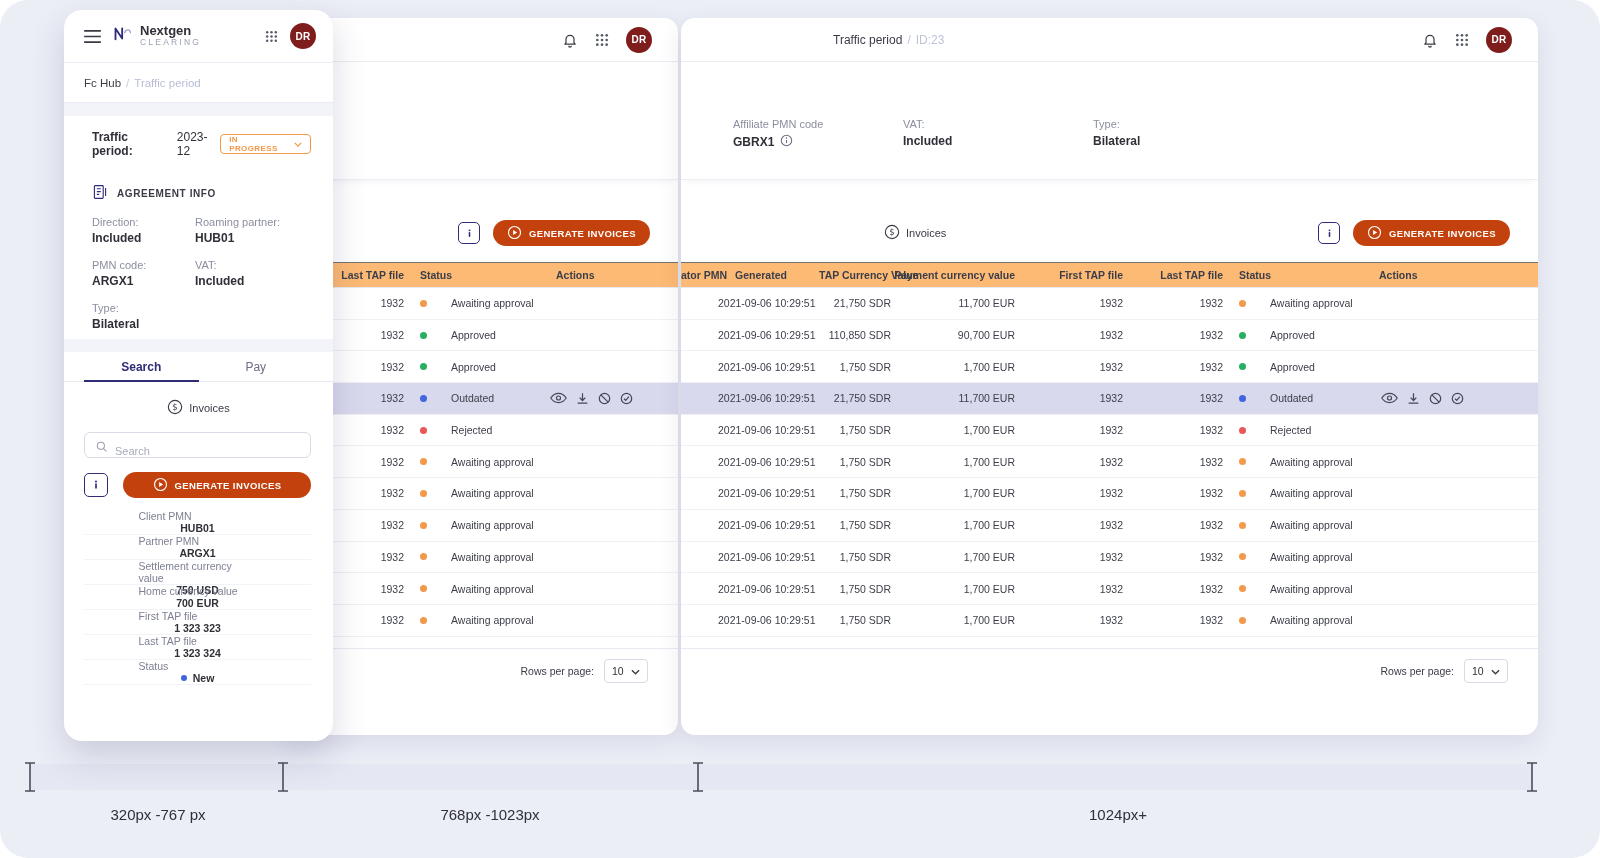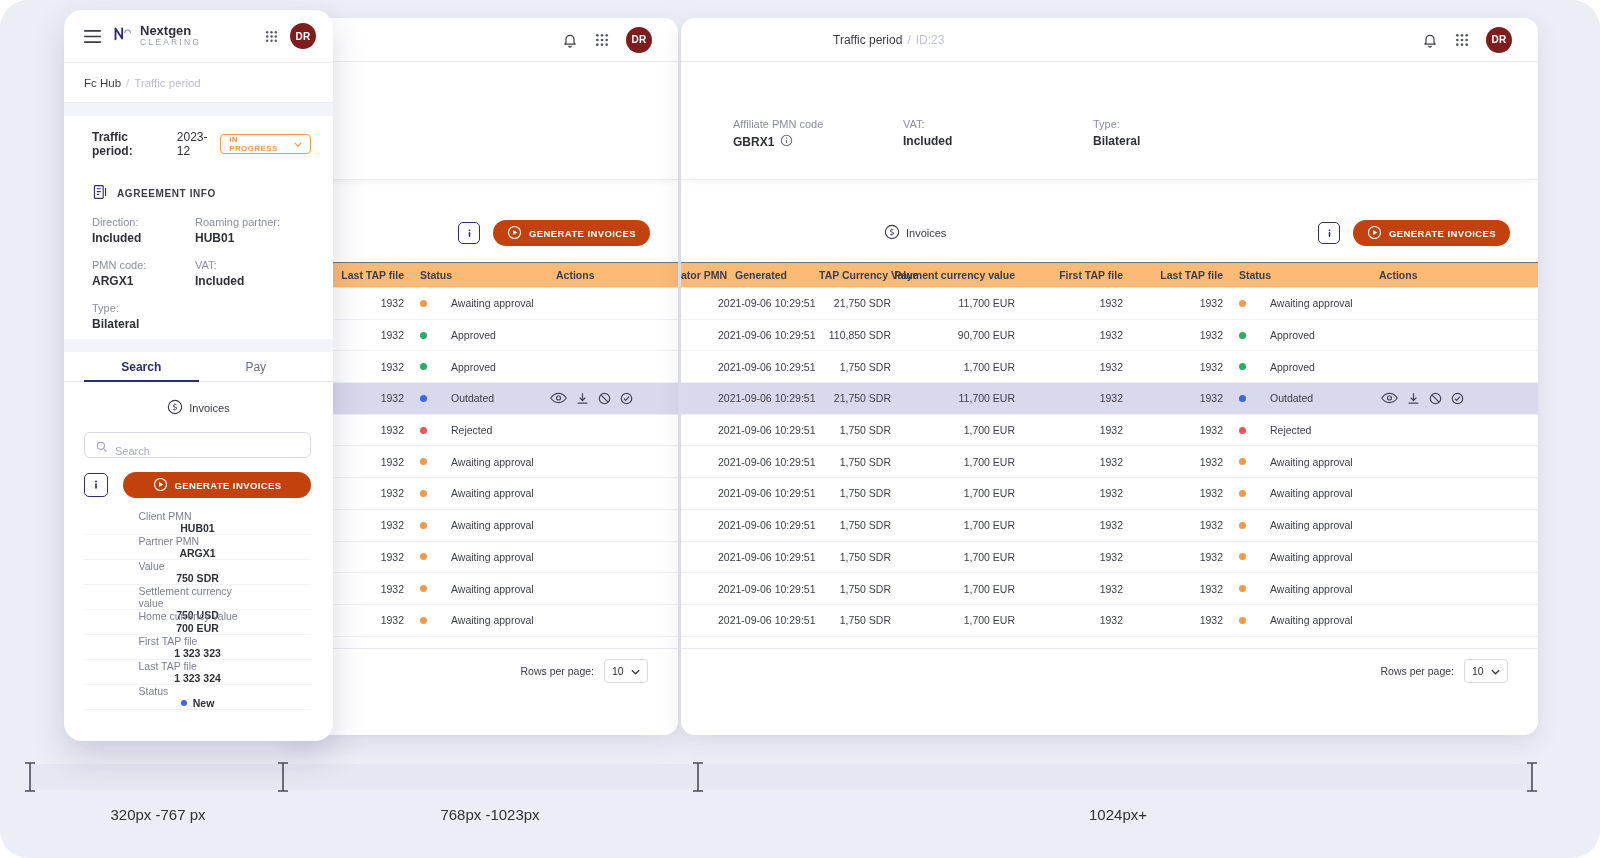--- a/index.html
+++ b/index.html
@@ -1226,27 +1226,20 @@
         </div>
 
         <div class="kv">
           <span class="l">Partner PMN</span>
           <span class="v">
 
             <span>ARGX1</span>
           </span>
         </div>
 
-        <div class="kv">
-          <span class="l">Value</span>
-          <span class="v">
-
-            <span>750 SDR</span>
-          </span>
-        </div>
 
         <div class="kv">
           <span class="l">Settlement currency value</span>
           <span class="v">
 
             <span>750 USD</span>
           </span>
         </div>
 
         <div class="kv">

